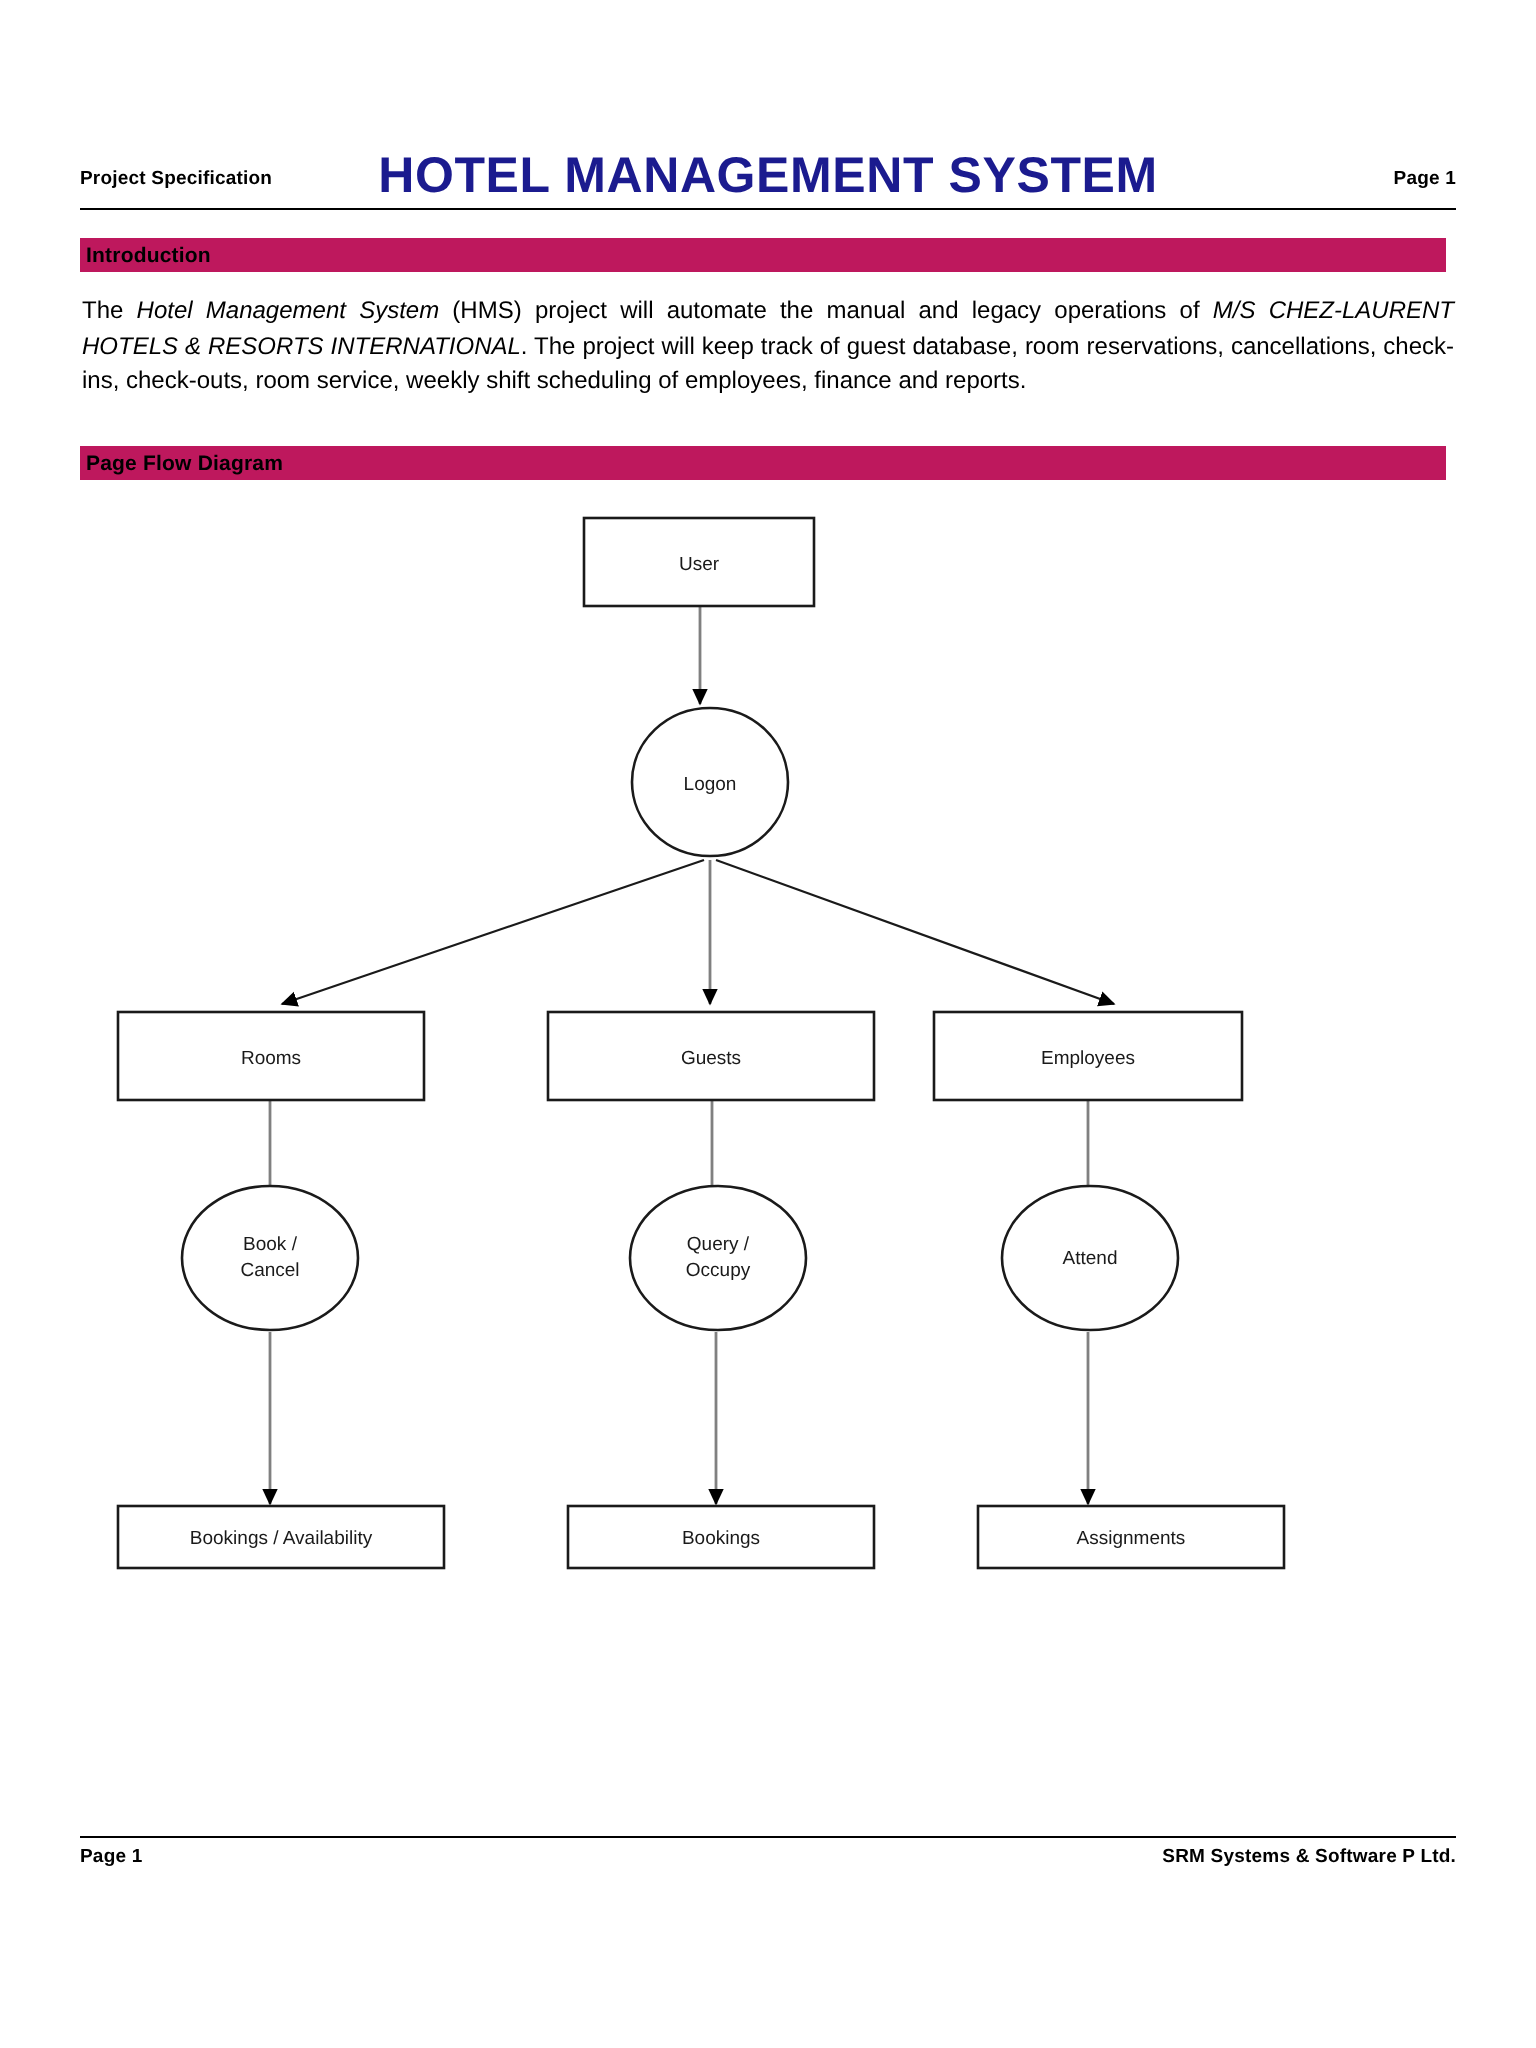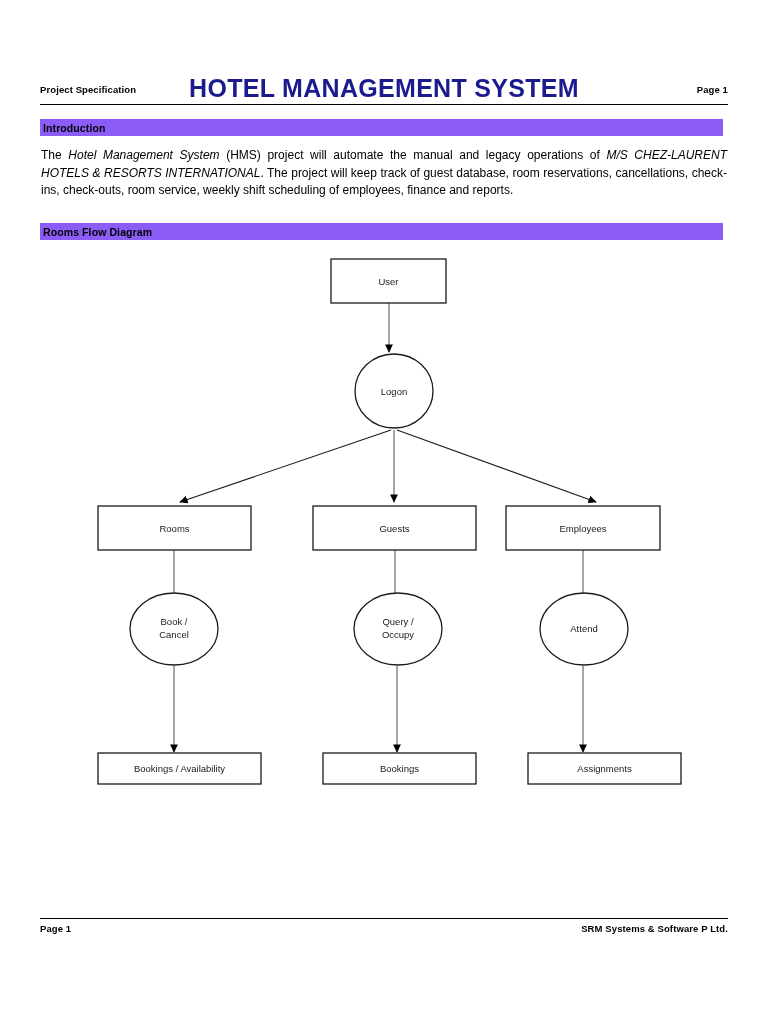--- a/index.html
+++ b/index.html
@@ -54,21 +54,21 @@
     color: #1b1b8f;
     letter-spacing: .3px;
   }
 
   
   .section-bar {
     position: absolute;
     left: 40px;
     width: 683px;
     height: 17px;
-    background: #8b5cf6;
+    background: #be185d;
     font-size: 10.5px;
     font-weight: bold;
     display: flex;
     align-items: center;
     padding-left: 3px;
     box-sizing: border-box;
     letter-spacing: .1px;
   }
   #bar-intro { top: 119px; }
   #bar-dfd   { top: 223px; }
@@ -85,21 +85,20 @@
   }
   .body-para i { font-style: italic; }
 
   
   .diagram {
     position: absolute;
     left: 0;
     top: 240px;
     width: 704px;
     height: 570px;
-    margin-left: 39px;
   }
   .diagram svg { display: block; }
 
   .node-label {
     font-family: "Liberation Sans", sans-serif;
     font-size: 9.5px;
     fill: #1a1a1a;
     text-anchor: middle;
   }
 
@@ -135,21 +134,21 @@
 
   <div class="section-bar" id="bar-intro">
     <span>Introduction</span>
   </div>
 
   <div class="body-para">
     <span>The </span><i>Hotel Management System</i><span> (HMS) project will automate the manual and legacy operations of </span><i>M/S CHEZ-LAURENT HOTELS &amp; RESORTS INTERNATIONAL</i><span>. The project will keep track of guest database, room reservations, cancellations, check-ins, check-outs, room service, weekly shift scheduling of employees, finance and reports.</span>
   </div>
 
   <div class="section-bar" id="bar-dfd">
-    <span>Rooms Flow Diagram</span>
+    <span>Page Flow Diagram</span>
   </div>
 
   <div class="diagram">
     <svg width="768" height="570" viewBox="0 0 768 570" xmlns="http://www.w3.org/2000/svg">
       <defs>
         <marker id="arrowBlack" markerWidth="9" markerHeight="9" refX="7.6" refY="4.5" orient="auto" markerUnits="userSpaceOnUse">
           <path d="M0,0.6 L8.4,4.5 L0,8.4 z" fill="#000000"></path>
         </marker>
       </defs>
 

